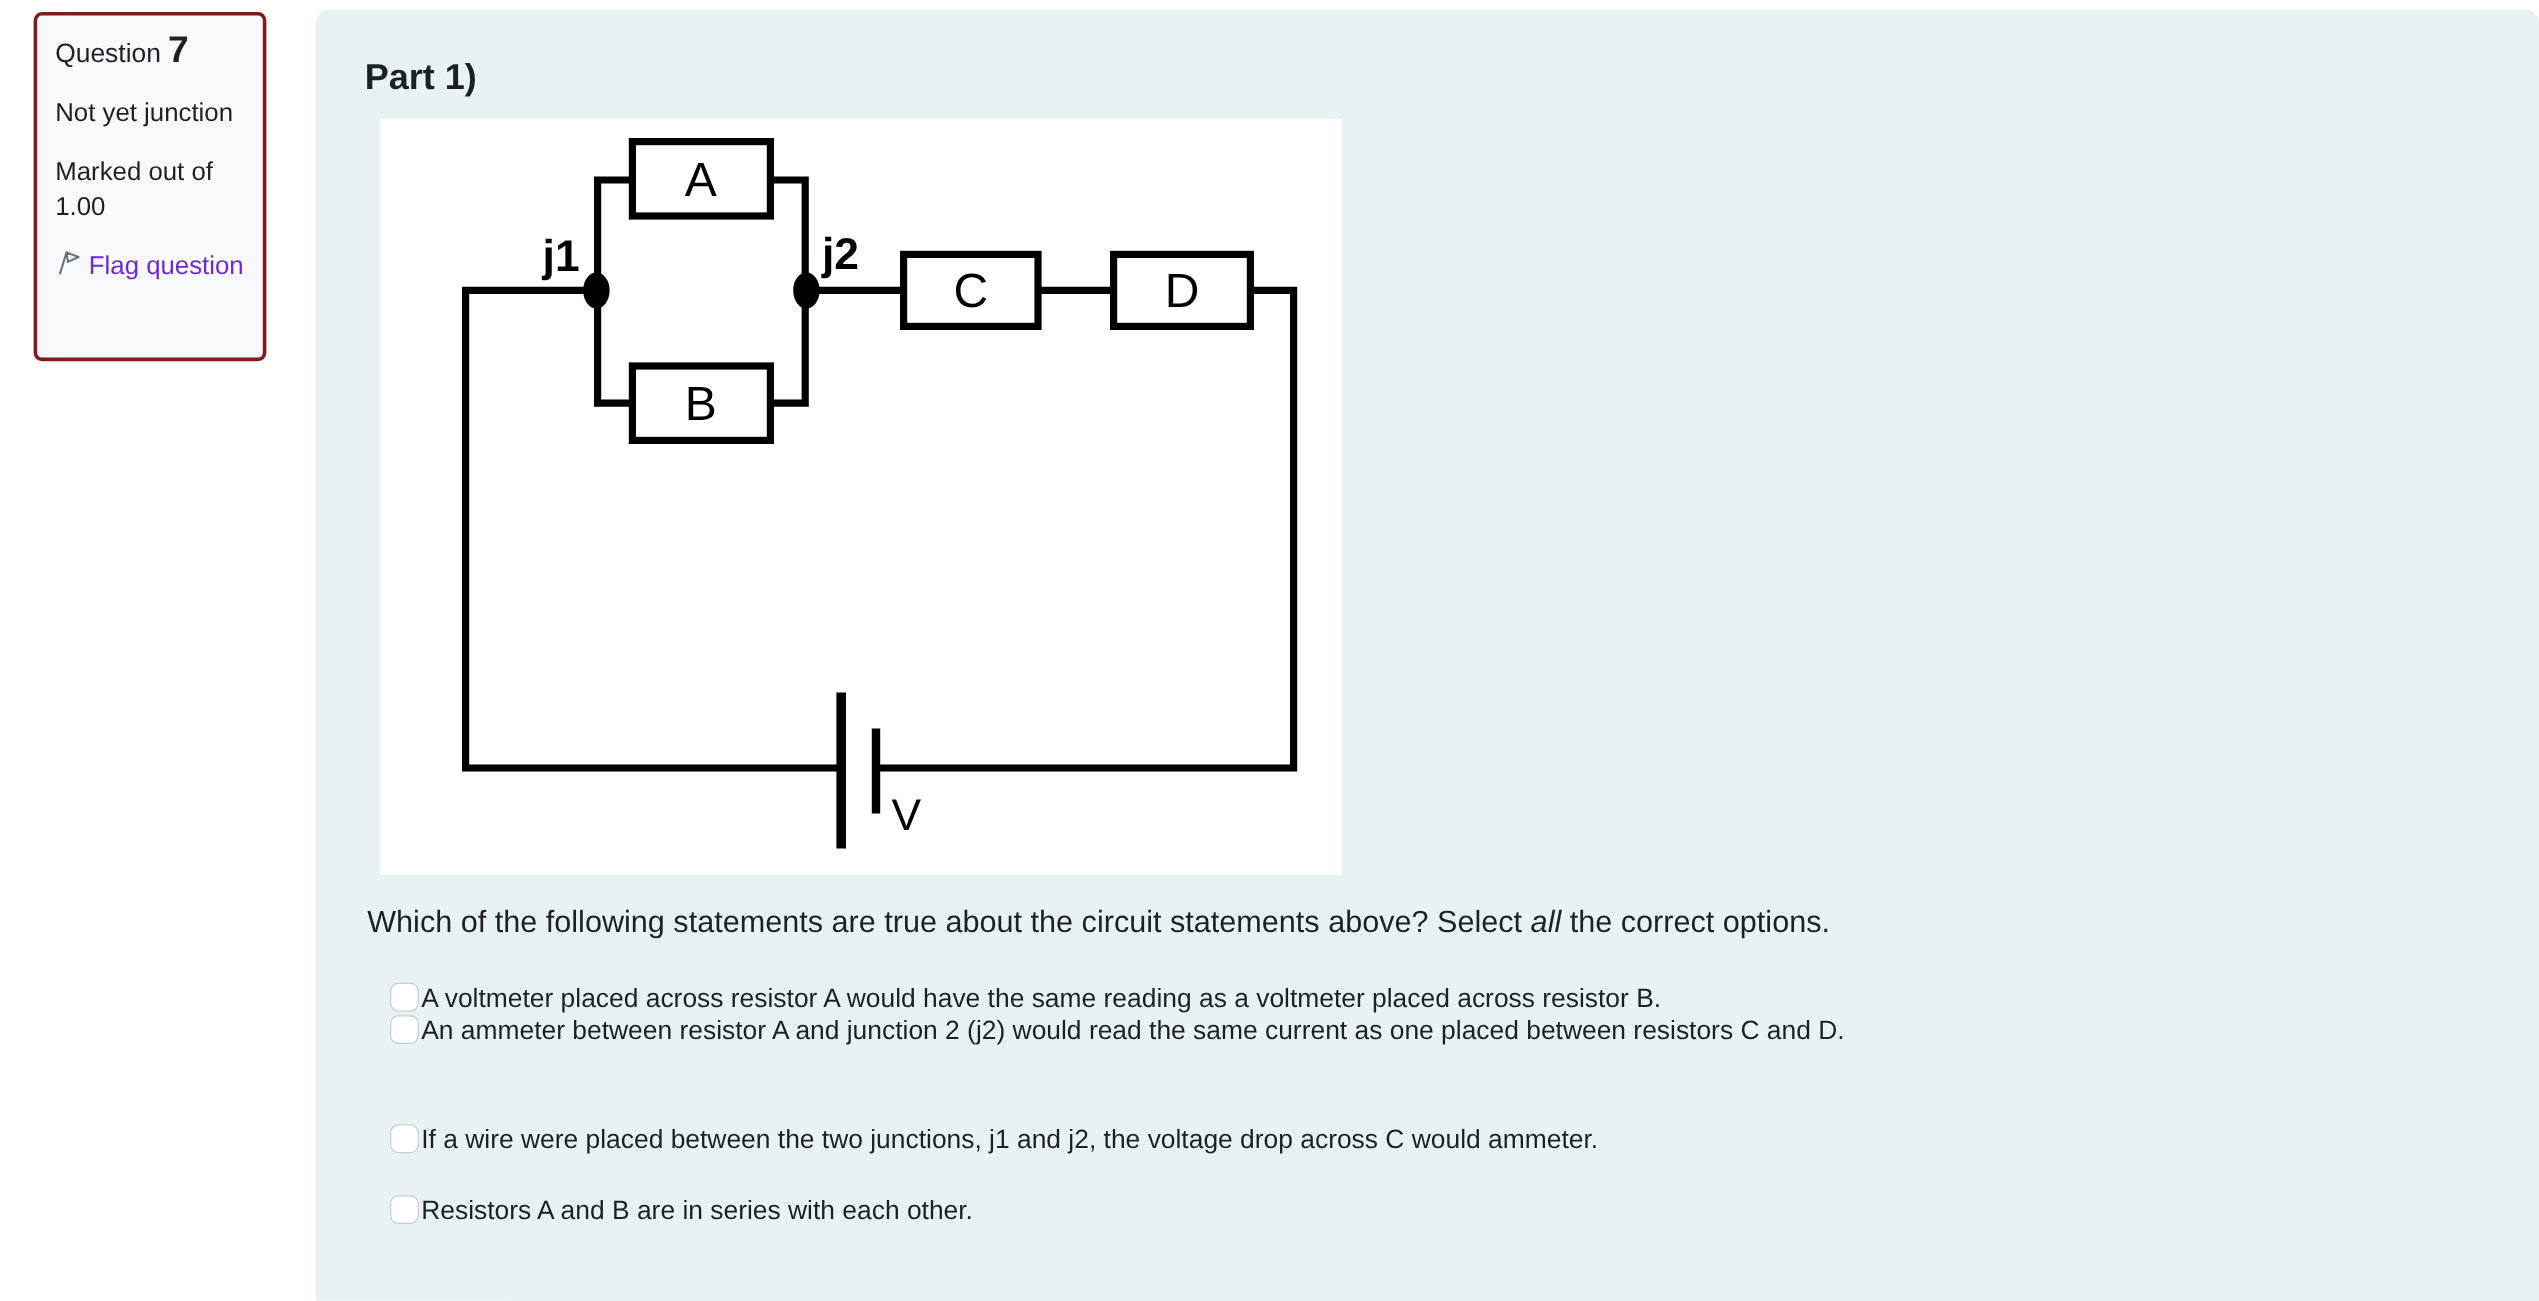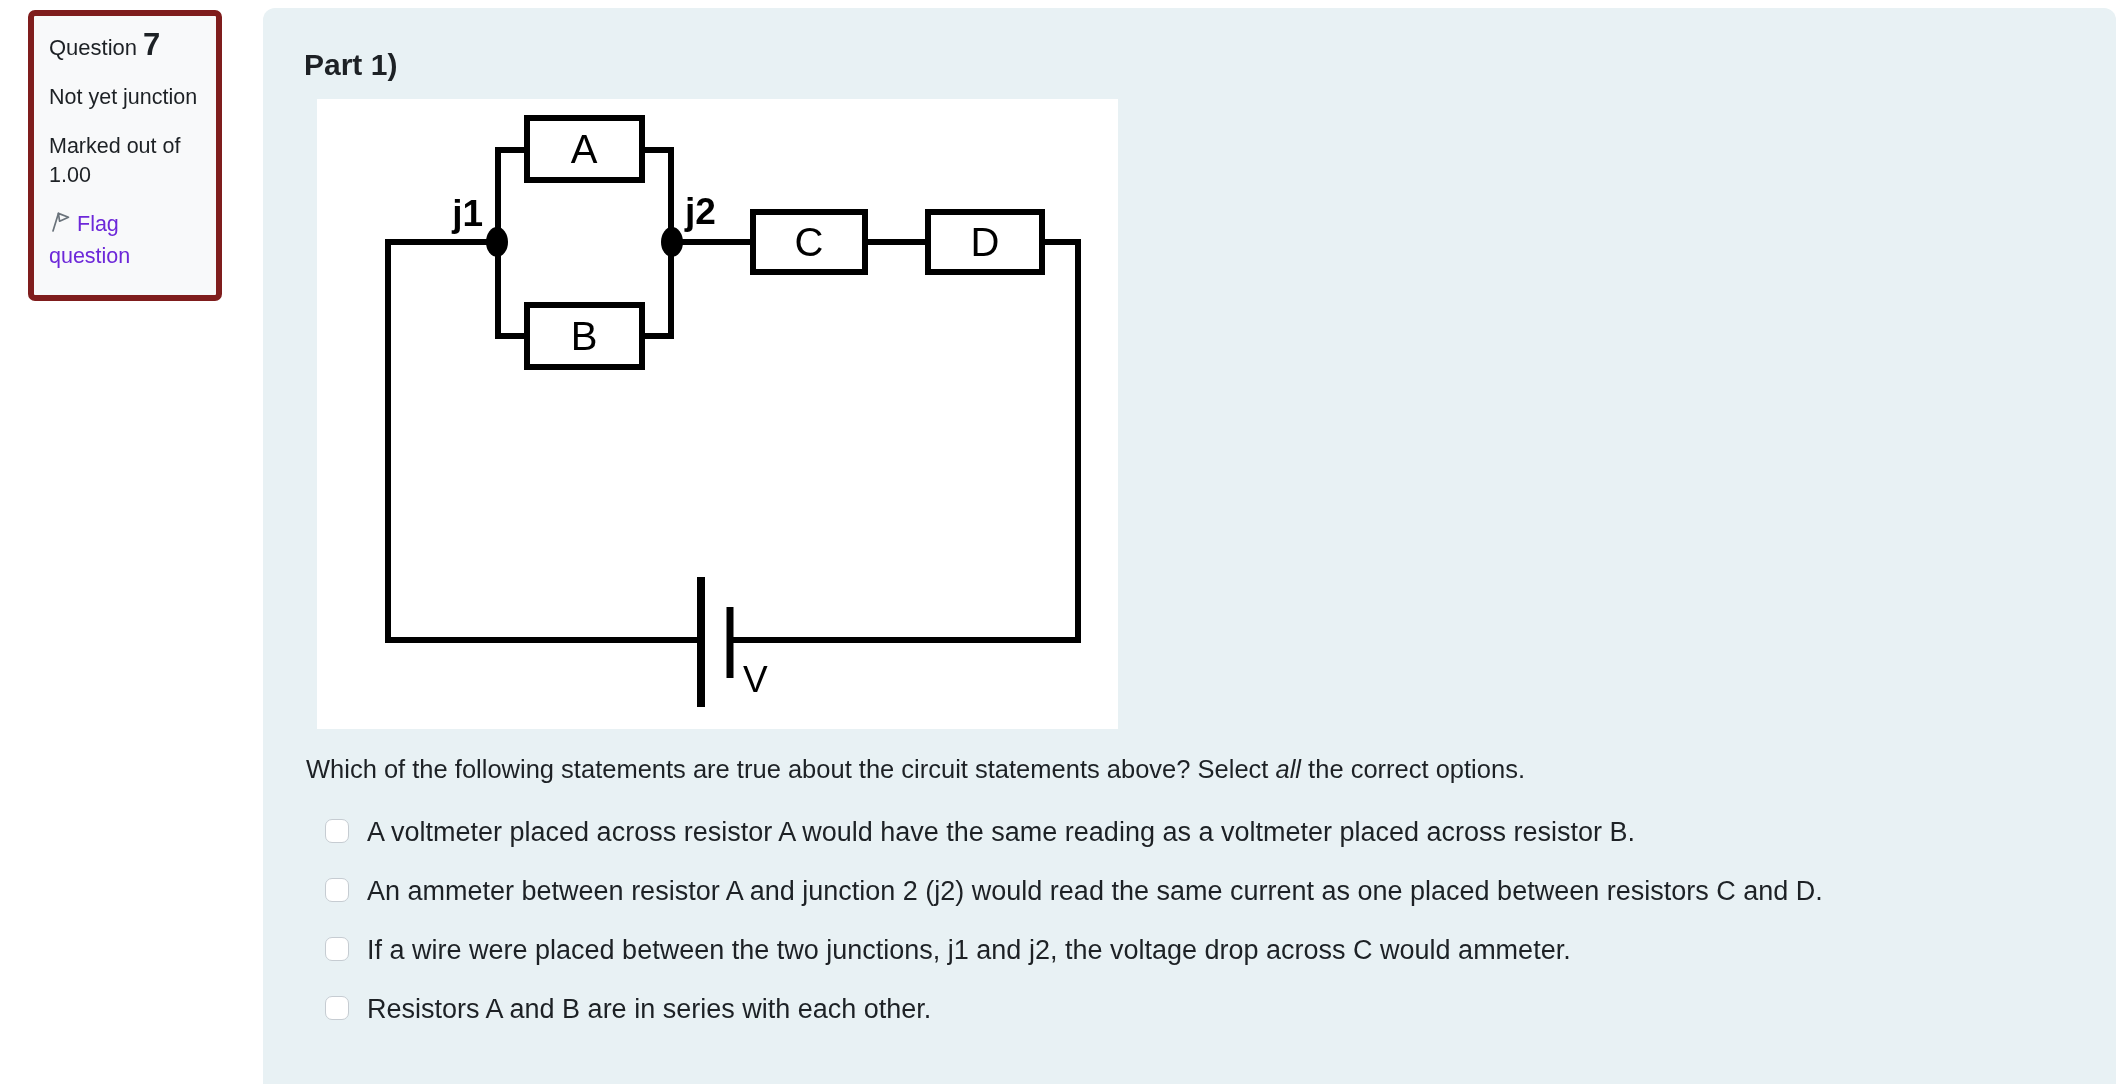--- a/index.html
+++ b/index.html
@@ -11,21 +11,21 @@
     overflow: hidden;
     position: relative;
   }
 
   
   .qinfo {
     position: absolute;
     left: 28px; top: 10px;
     width: 194px; height: 291px;
     background: #f8f9fa;
-    border: 6px solid #7f1d1d;
+    border: 3px solid #7f1d1d;
     border-radius: 7px;
     padding: 14px 15px;
     font-size: 21.5px;
     line-height: 29px;
   }
   .qinfo .qtitle { margin-bottom: 20px; }
   .qinfo .qtitle .qword { font-size: 22px; }
   .qinfo .qtitle .qnum  { font-size: 31px; font-weight: 700; margin-left: 6px; }
   .qinfo p { margin-bottom: 20px; }
   .flag-link {
@@ -70,35 +70,35 @@
   .question-text em { font-style: italic; }
 
   .option {
     position: absolute;
     left: 62px;                     
     display: flex;
     align-items: flex-start;
     white-space: nowrap;
   }
   .opt-1 { top: 809px; }            
-  .opt-2 { top: 868px; }
+  .opt-2 { top: 836px; }
   .opt-3 { top: 927px; }
   .opt-4 { top: 986px; }
   .checkbox {
     width: 24px; height: 24px;
     flex: 0 0 24px;
     background: #ffffff;
     border: 1.5px solid #c6ccd2;
     border-radius: 7px;
     margin-top: 2px;
     cursor: pointer;
   }
   .opt-label {
-    margin-left: 18px;
-    font-size: 27px;
+    margin-left: 2px;
+    font-size: 22px;
     line-height: 30px;
   }
 
   
   svg text {
     font-family: "Liberation Sans", "DejaVu Sans", sans-serif;
     fill: #000;
   }
   .comp-label { font-size: 40px; }
   .junc-label { font-size: 37px; font-weight: 700; }

